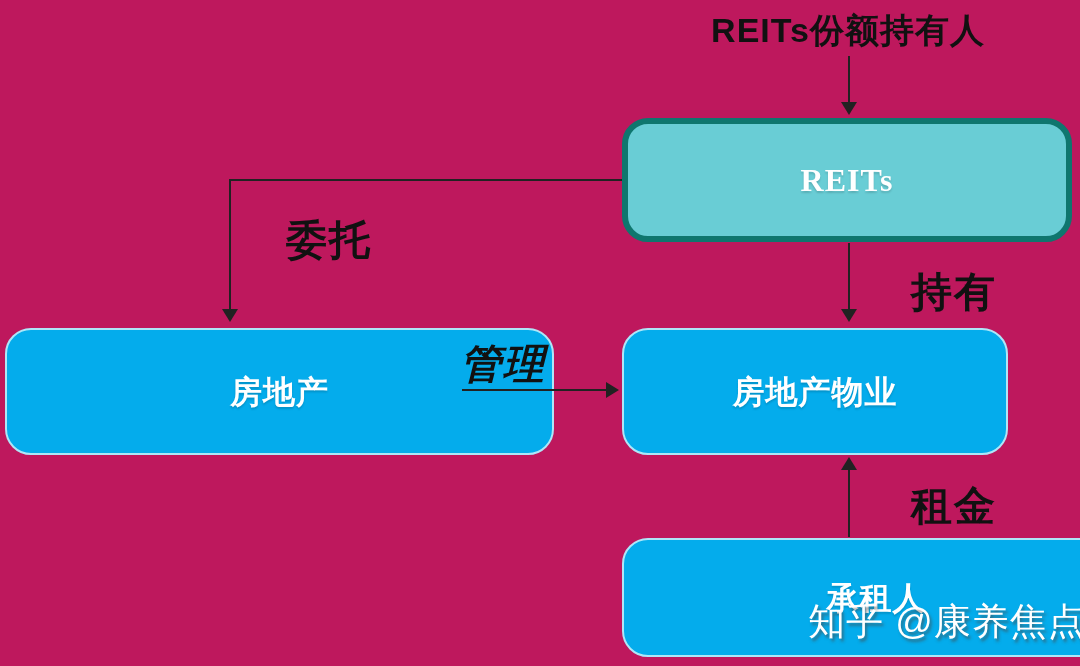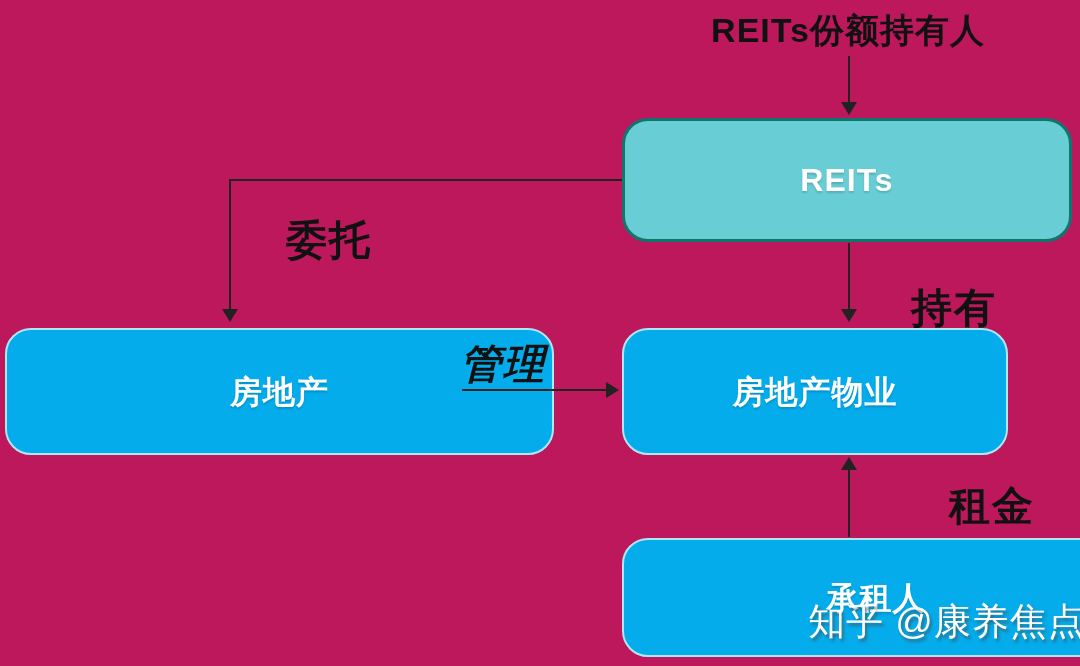--- a/index.html
+++ b/index.html
@@ -25,21 +25,22 @@
     display:flex;flex-direction:column;
     align-items:center;justify-content:center;
     color:#ffffff;
     font-size:32px;font-weight:bold;
     line-height:42px;
     text-shadow:0 2px 2px rgba(0,0,0,0.15);
     letter-spacing:1px;
   }
   .node.teal{
     background:#69CDD5;
-    border:3px solid #0f766e;
+    border:6px solid #0f766e;
+    font-family:Liberation Serif, serif;
   }
   .node.blue{
     background:#04ACEC;
     border:2px solid #aee7f8;
   }
   .box-reits   {left:622px;top:118px;width:450px;height:124px;}
   .box-manager {left:5px;  top:328px;width:549px;height:127px;}
   .box-property{left:622px;top:328px;width:386px;height:127px;}
   .box-tenant  {left:622px;top:538px;width:508px;height:119px;}
 
@@ -50,22 +51,22 @@
   .head-right{border-top:8px solid transparent;border-bottom:8px solid transparent;border-left:13px solid #222222;}
 
   .edge-label{
     position:absolute;
     font-size:41px;font-weight:bold;color:#111;
     white-space:nowrap;
     letter-spacing:2px;
   }
   .lbl-entrust{left:286px;top:213px;}
   .lbl-manage {left:460px;top:337px;font-style:italic;}
-  .lbl-hold   {left:911px;top:281px;}
-  .lbl-rent   {left:949px;top:479px;}
+  .lbl-hold   {left:911px;top:265px;}
+  .lbl-rent   {left:911px;top:479px;}
 
   .watermark{
     position:absolute;
     left:808px;top:597px;
     font-size:37px;font-weight:normal;
     color:#ffffff;
     text-shadow:2px 3px 3px rgba(70,70,70,0.6);
     white-space:nowrap;
     letter-spacing:1px;
     z-index:5;

